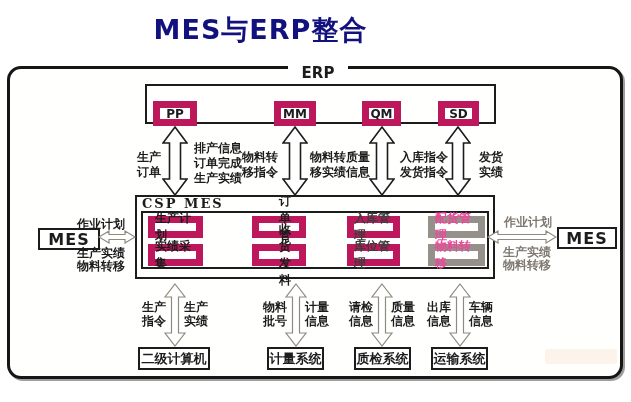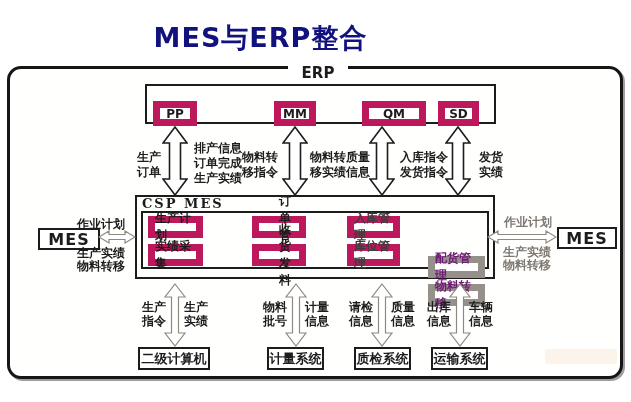--- a/index.html
+++ b/index.html
@@ -1,49 +1,49 @@
 <!DOCTYPE html>
 <html><head>
 <meta charset="utf-8">
 <style>
   * { margin: 0; padding: 0; box-sizing: border-box; }
   html, body { width: 631px; height: 402px; background: #ffffff; overflow: hidden; }
   body { position: relative; font-family: "DejaVu Sans", "Liberation Sans", sans-serif; color: #1c1c1c; }
   .abs { position: absolute; }
 
   .title { left: 0; top: 12px; width: 521px; text-align: center;
-           font-size: 27px; font-weight: bold; color: #12127e; letter-spacing: 1px; margin-top: 8px; }
+           font-size: 27px; font-weight: bold; color: #12127e; letter-spacing: 1px; }
 
   .frame { left: 7px; top: 66px; width: 616px; height: 313px;
            border: 3px solid #161616; border-radius: 14px; background: #fffffe;
            box-shadow: 2px 2px 0 rgba(40,40,40,.45); }
 
   .erp-label { left: 288px; top: 64px; width: 60px; text-align: center;
                font-size: 15px; font-weight: bold; background:#fff; }
   .erp-box { left: 145px; top: 84px; width: 351px; height: 40px; border: 2px solid #1c1c1c; }
   .mod { border: 7px solid #be185d; background: #fff; display: flex;
          align-items: center; justify-content: center;
          font-size: 12px; font-weight: bold; }
   .erp-mod { top: 101px; height: 25px; }
   #pp { left: 153px; width: 44px; } #mm { left: 274px; width: 42px; }
-  #qm { left: 362px; width: 64px; } #sd { left: 438px; width: 41px; }
+  #qm { left: 362px; width: 39px; } #sd { left: 438px; width: 41px; }
 
   .flow { font-size: 12px; font-weight: bold; line-height: 15px;
           white-space: pre-line; text-align: center; color: #1c1c1c; }
   .bflow { line-height: 14px; font-size: 12px; }
 
   .csp-box  { left: 135px; top: 195px; width: 360px; height: 84px; border: 2px solid #1c1c1c; }
   .csp-label{ left: 142px; top: 196px; font-size: 13px; font-weight: bold;
               font-family: "DejaVu Serif", "Liberation Serif", serif; letter-spacing: 2px; }
   .csp-inner{ left: 141px; top: 211px; width: 348px; height: 58px; border: 2px solid #1c1c1c; }
   .csp-mod  { height: 22px; font-size: 12px; }
   .row1 { top: 216px; } .row2 { top: 244px; }
   .c0 { left: 148px; width: 55px; } .c1 { left: 252px; width: 54px; padding-left: 20px; }
   .c2 { left: 347px; width: 53px; color:#3c3c3c; }
-  .c3 { left: 428px; width: 57px; color: #701a75; border-color: #96908a; margin-top: 40px; }
+  .c3 { left: 428px; width: 57px; color: #ec4899; border-color: #96908a; }
 
   .mes-box { height: 22px; border: 2px solid #1c1c1c; background:#fff; display:flex;
              align-items:center; justify-content:center; font-size: 16px; font-weight: bold; letter-spacing:1px; }
   #mes-left  { left: 38px;  top: 228px; width: 62px; }
   #mes-right { left: 557px; top: 227px; width: 60px; }
   .faded { color: #7e7870; }
 
   .sys { top: 347px; height: 23px; border: 2px solid #1c1c1c; background:#fff; display:flex;
          align-items:center; justify-content:center; font-size: 13px; font-weight: bold; }
   #sys0 { left: 138px; width: 72px; } #sys1 { left: 267px; width: 57px; }

